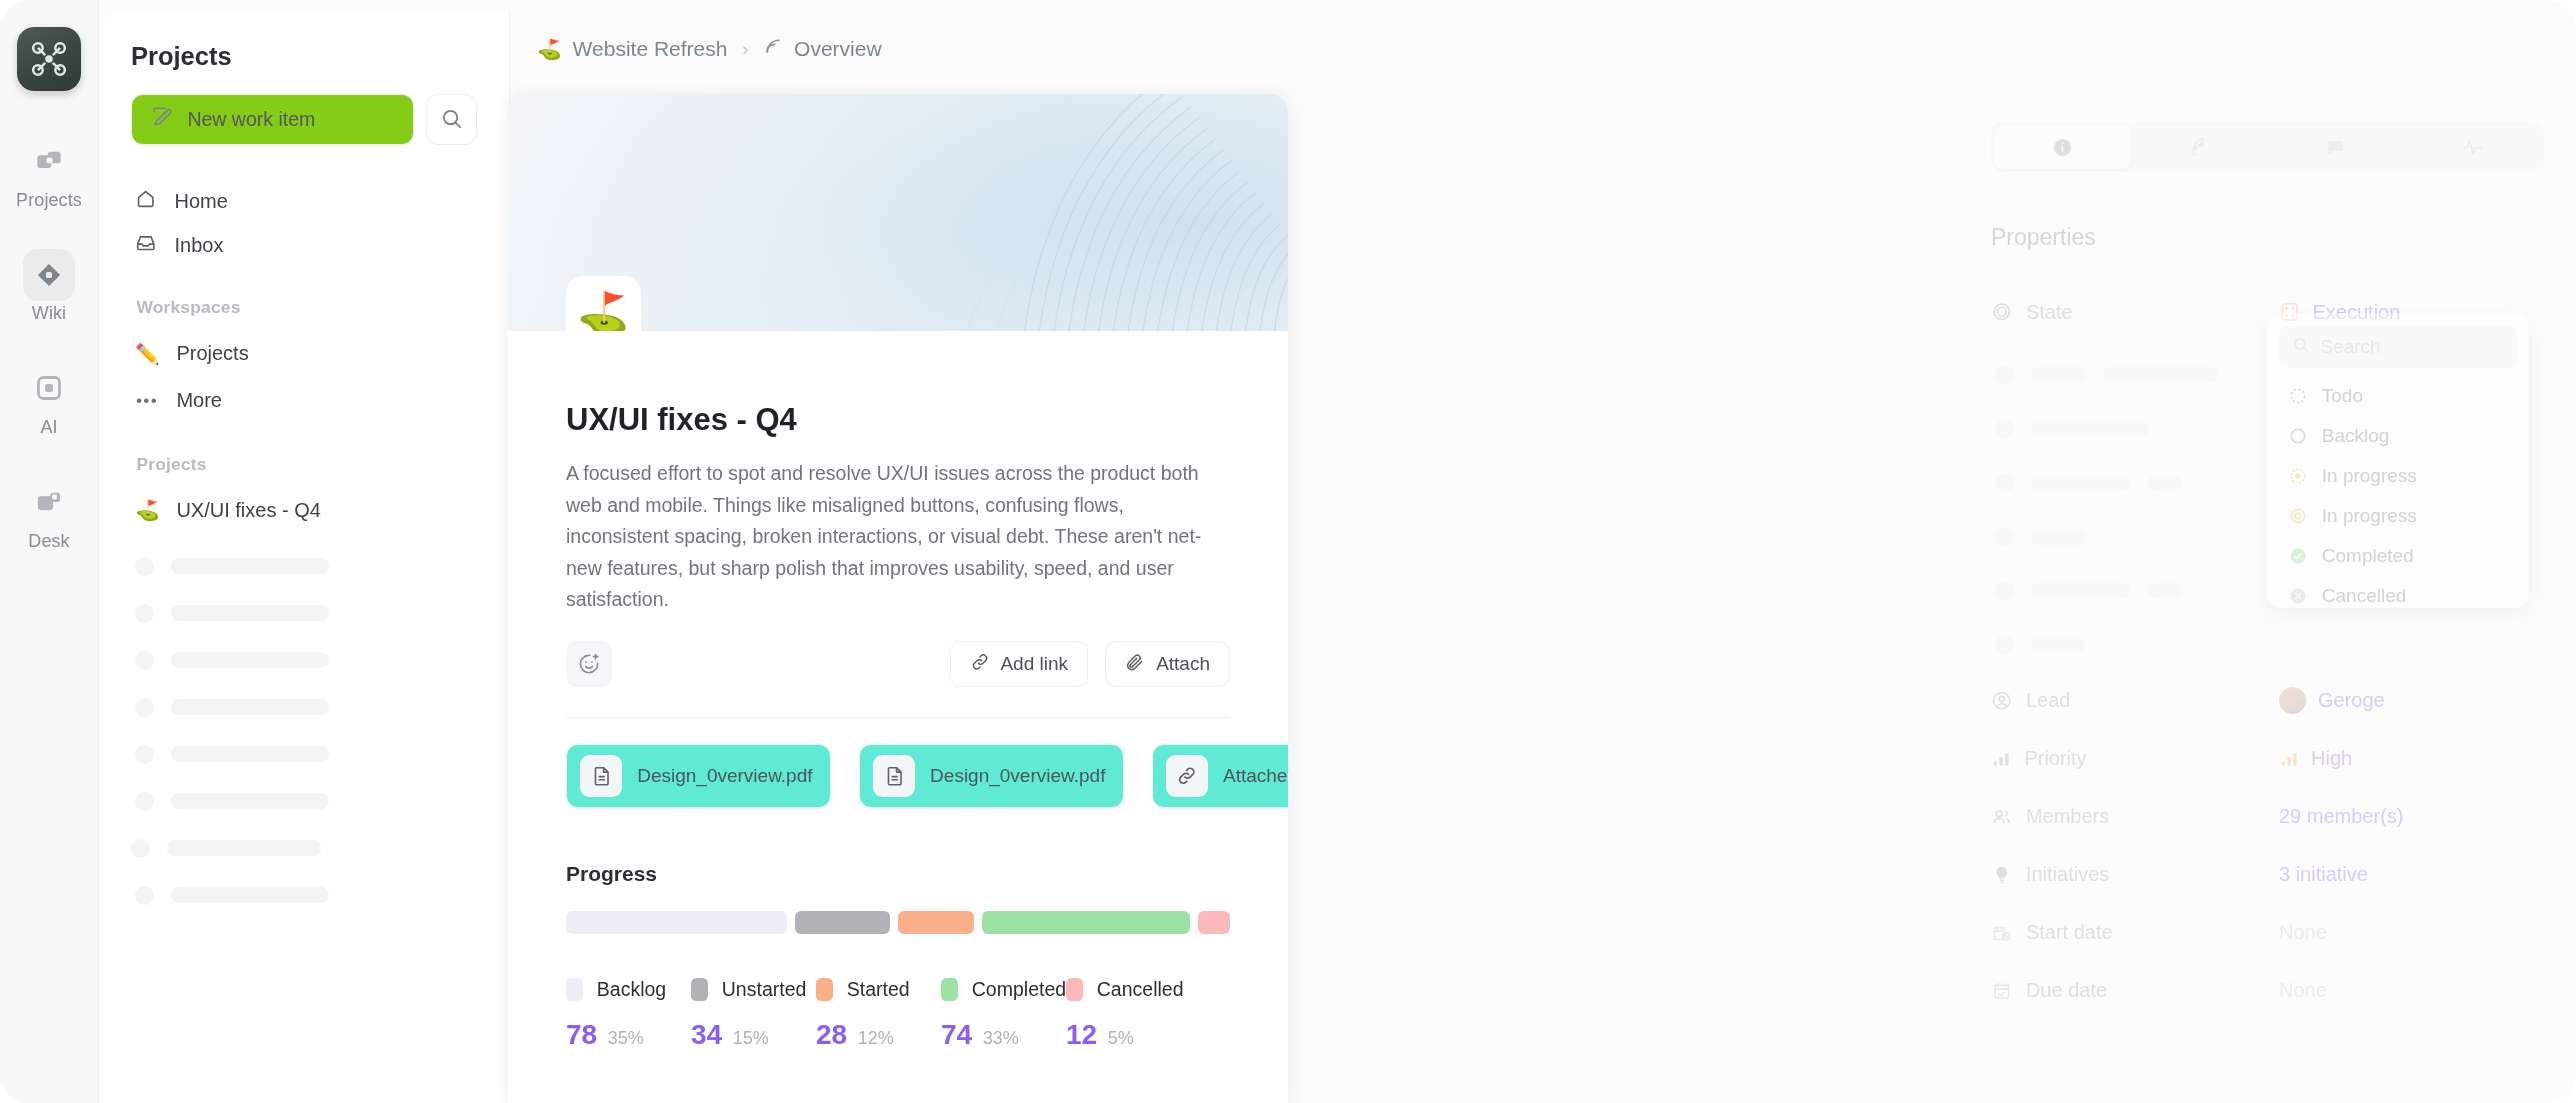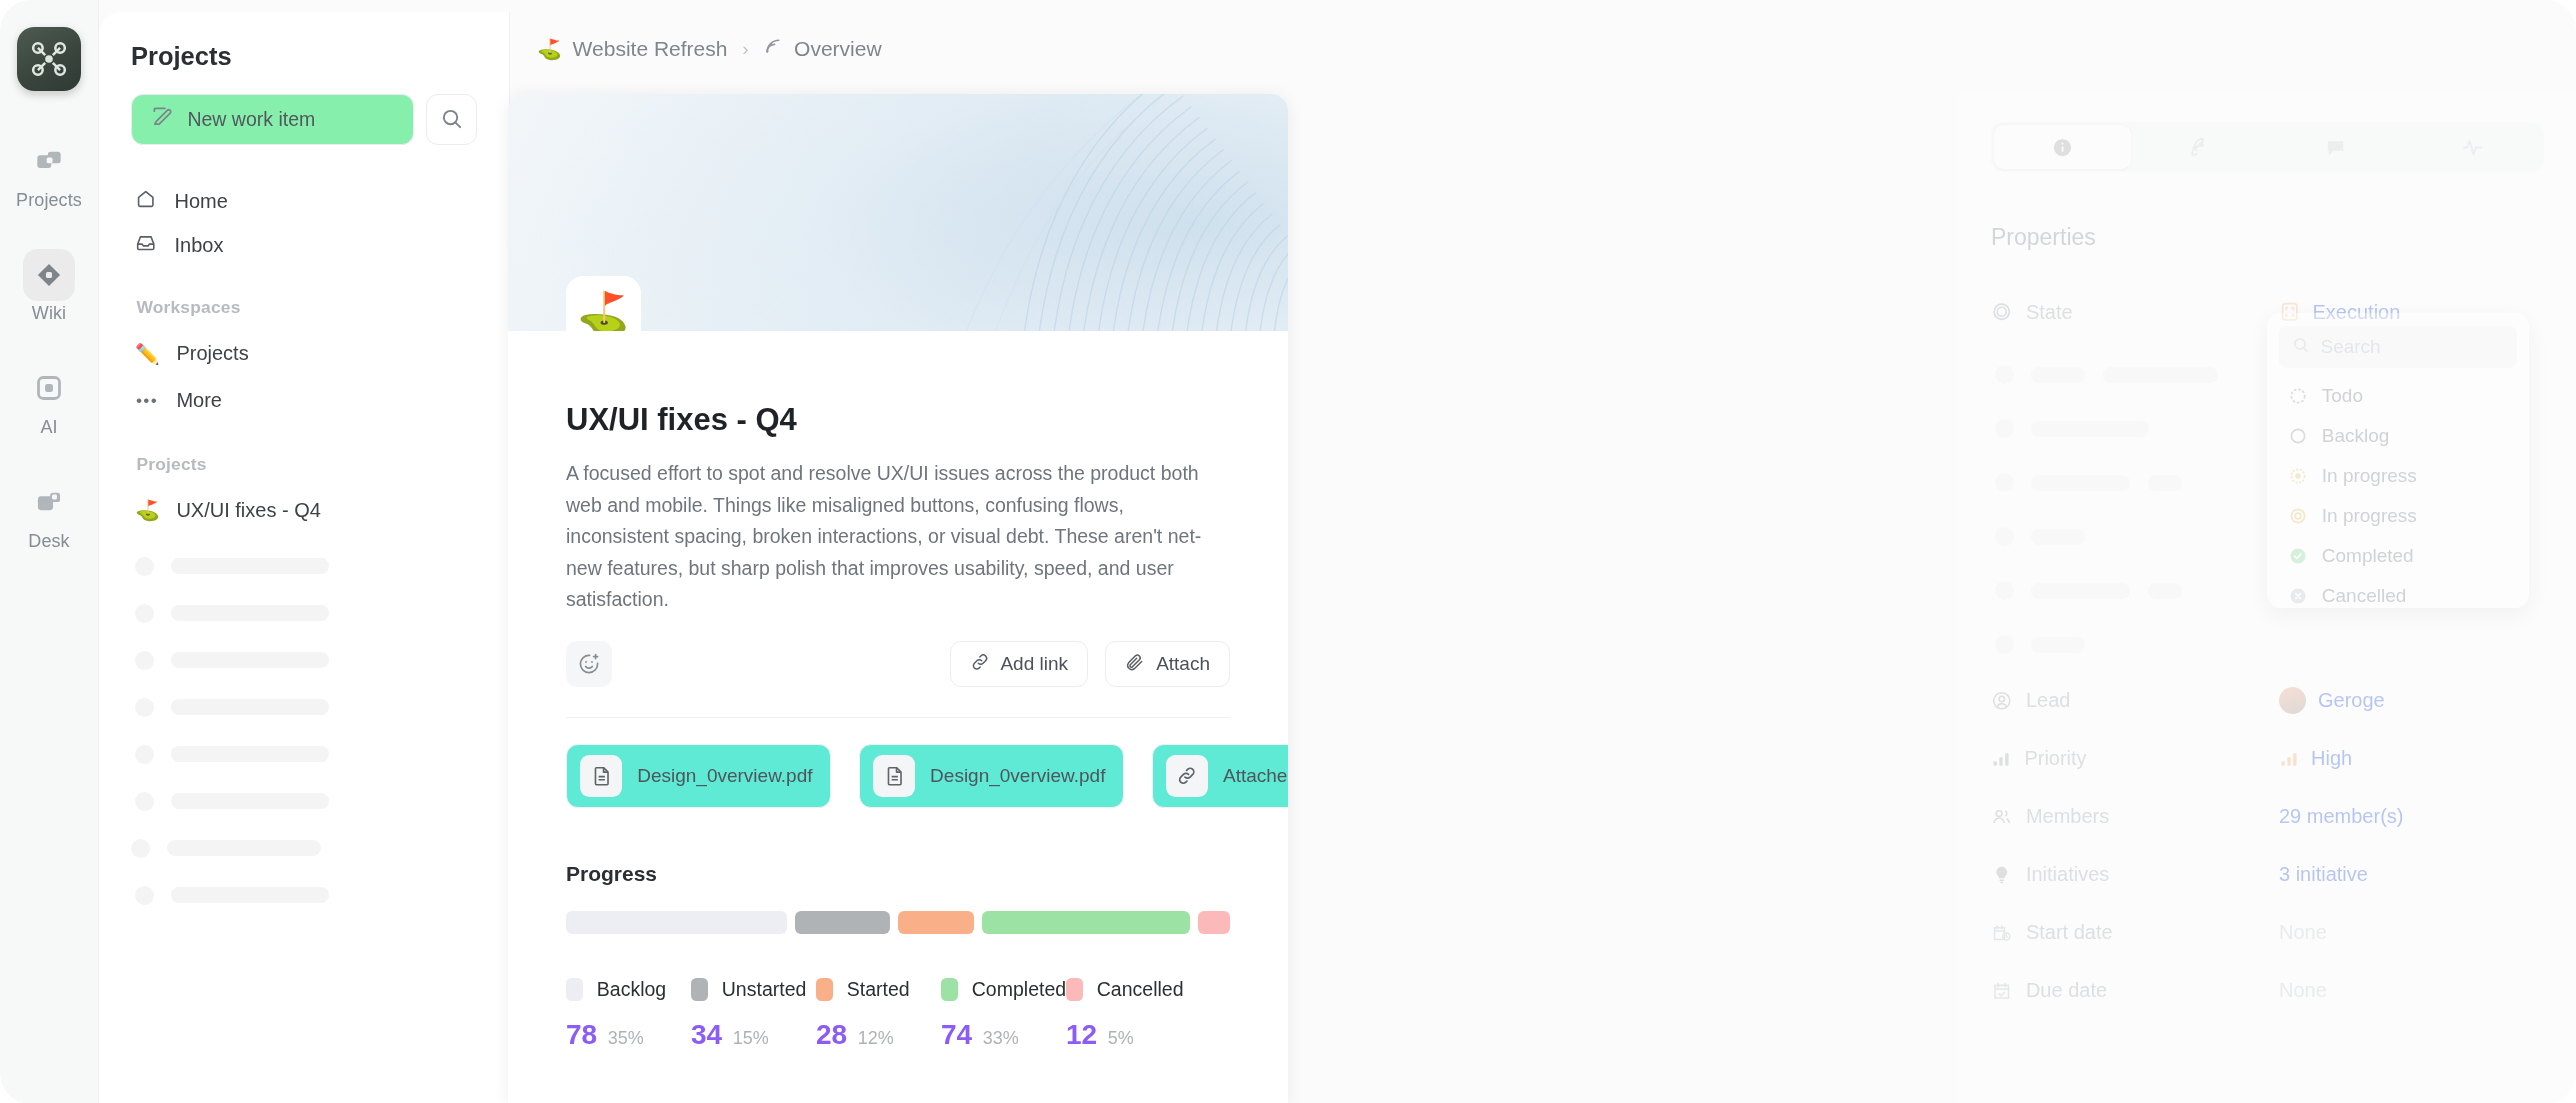--- a/index.html
+++ b/index.html
@@ -58,21 +58,21 @@
     background: #ffffff;
     border-top-left-radius: 23px;
     border-right: 1.3px solid #f1f1f2;
     padding: 29.5px 32px 0 32px;
   }
   .sb-title { font-size: 25.5px; font-weight: 600; color: #2b2f33; margin-bottom: 23px; }
   .sb-actions { display: flex; gap: 12px; margin-bottom: 35px; }
   .sb-newitem {
     flex: 1; height: 51px; border: 1.3px solid #ececed; border-radius: 12px;
     display: flex; align-items: center; gap: 13.4px; padding: 0 19px;
-    font-size: 19.5px; color: #52585e; background: #86efac; cursor: pointer;
+    font-size: 19.5px; color: #52585e; background: #84cc16; cursor: pointer;
   }
   .sb-search-btn {
     width: 51px; height: 51px; border: 1.3px solid #ececed; border-radius: 12px;
     display: flex; align-items: center; justify-content: center;
     background: #fff; cursor: pointer;
   }
   .sb-nav-item {
     display: flex; align-items: center; gap: 18px;
     height: 44px; font-size: 20px; color: #3d4247; cursor: pointer;
     padding-left: 4px;
@@ -191,21 +191,21 @@
   .prop-tab.active { background: #ffffff; box-shadow: 0 0.7px 2.7px rgba(0,0,0,.08); }
   .props-head { font-size: 23px; color: #7a8187; margin-bottom: 32px; }
   .prop-grid { position: relative; }
   .prop-row {
     display: flex; align-items: center; height: 58px;
   }
   .prop-key {
     width: 288px; display: flex; align-items: center; gap: 13.4px;
     font-size: 20px; color: #9aa0a6;
   }
-  .prop-val { display: flex; align-items: center; gap: 12px; font-size: 20px; color: #1d4ed8; }
+  .prop-val { display: flex; align-items: center; gap: 12px; font-size: 20px; color: #8b5cf6; }
   .prop-val.muted { color: #c2c7cb; }
   .avatar-sm {
     width: 27px; height: 27px; border-radius: 50%;
     background: linear-gradient(160deg,#f0a07e,#9b8d86); flex: none;
   }
   .state-skel { margin-top: 6.7px; }
   .state-skel .skel-row { height: 54px; }
 
   
   .dropdown {

